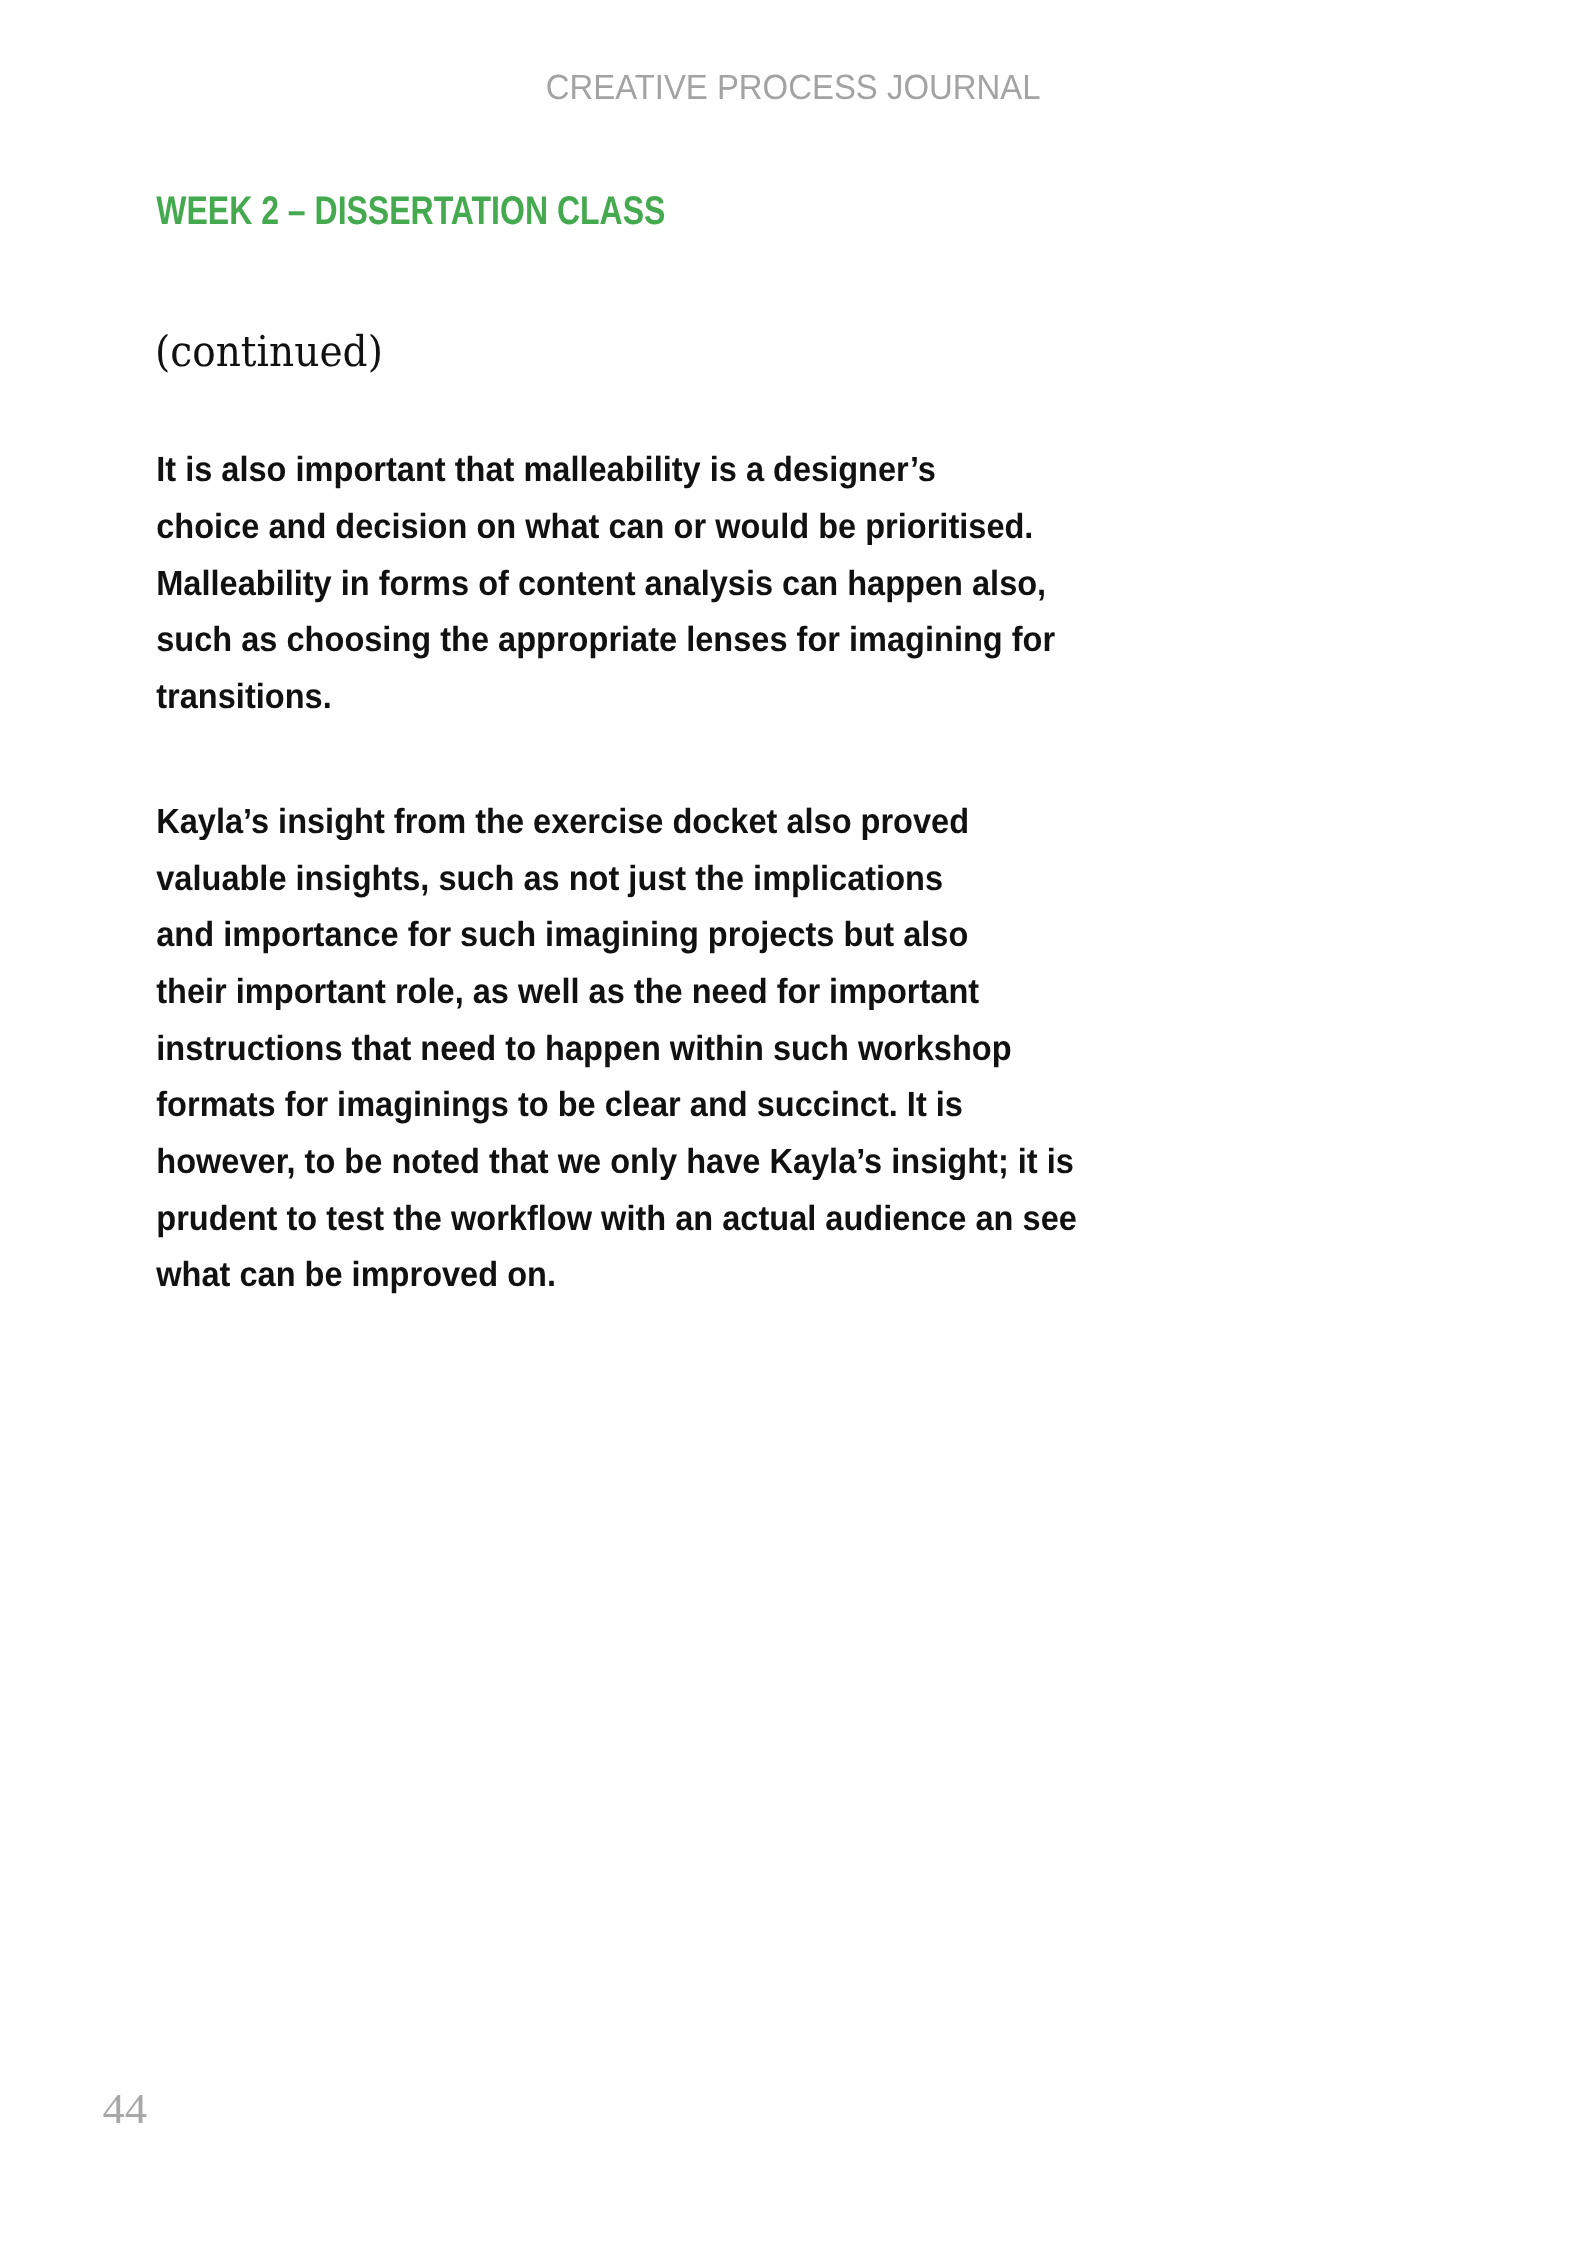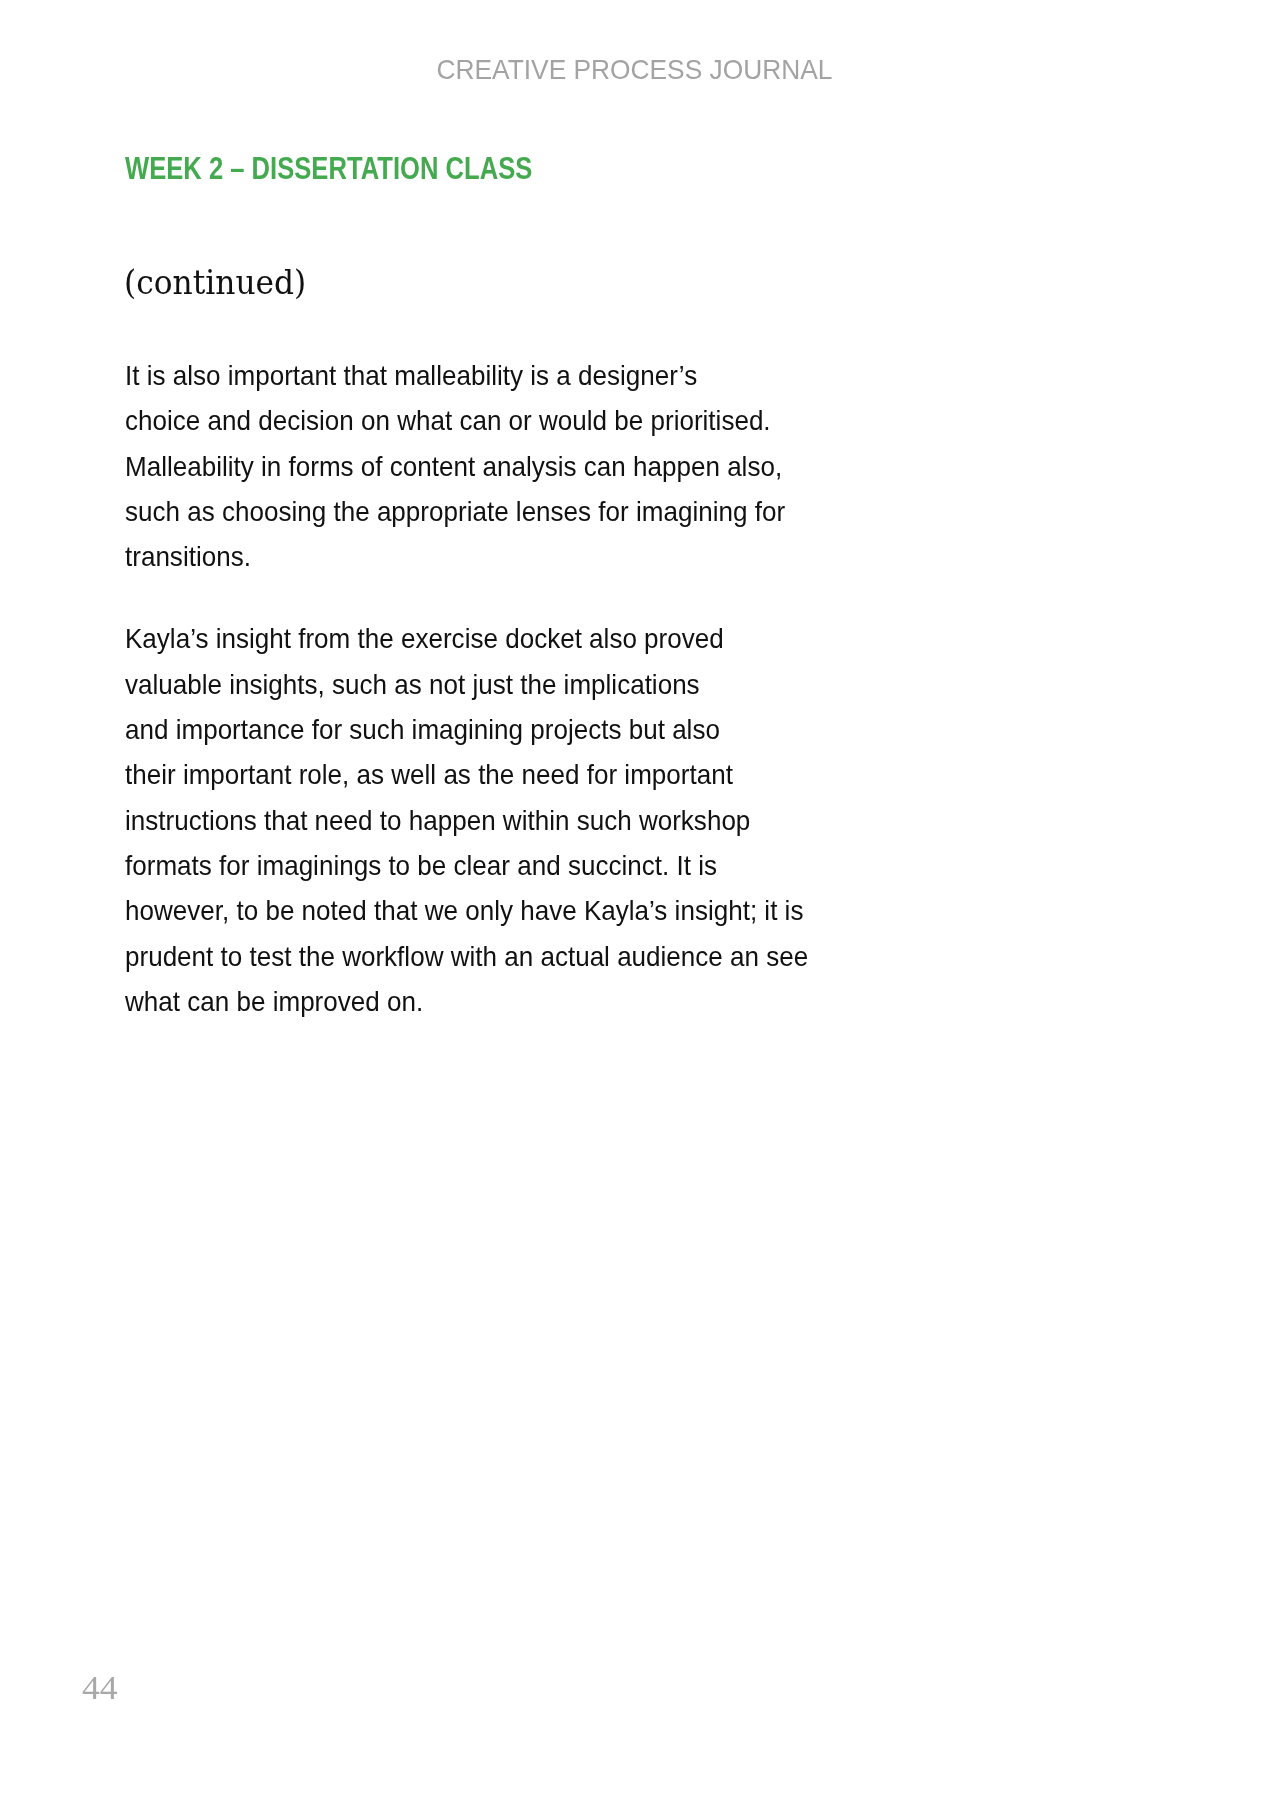--- a/index.html
+++ b/index.html
@@ -56,23 +56,24 @@
       position: absolute;
       left: 125px;
       top: 353px;
       font-family: "Liberation Sans", sans-serif;
       font-size: 28px;
       line-height: 45.3px;
       color: #111111;
     }
     .para {
       margin: 0;
+      font-weight: bold;
     }
     .para + .para {
-      margin-top: 37px;
+      margin-top: 55px;
     }
     .line {
       display: block;
       white-space: nowrap;
       transform: scaleX(0.93);
       transform-origin: 0 0;
     }
     .page-number {
       position: absolute;
       left: 82px;

